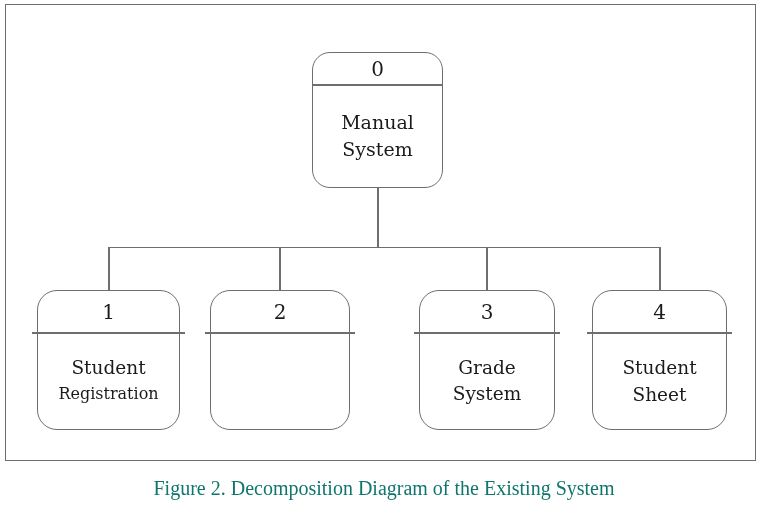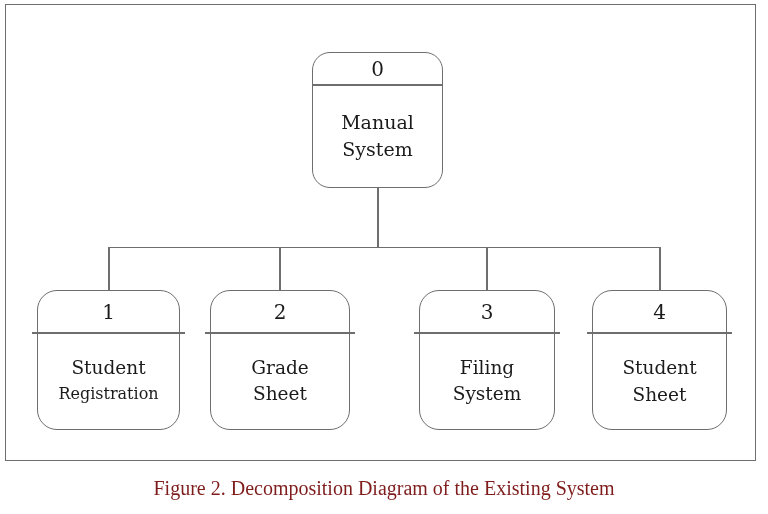--- a/index.html
+++ b/index.html
@@ -43,21 +43,21 @@
   .connector{position:absolute;background:var(--line,#6e6e6e);}
   .stem{left:377px;top:188px;width:1.5px;height:59px;}
   .bus{left:108px;top:246.5px;width:552px;height:1.5px;}
   .drop{top:246.5px;width:1.5px;height:44px;}
   .d1{left:108px;}
   .d2{left:279px;}
   .d3{left:486px;}
   .d4{left:659px;}
   .caption{
     position:absolute;left:0;right:0;top:477px;text-align:center;
-    font-family:"Liberation Serif", serif;font-size:20px;color:#7f1d1d;
+    font-family:"Liberation Serif", serif;font-size:20px;color:#0f766e;
   }
 </style>
 </head>
 <body>
 
 <div class="canvas">
 
   <div class="frame"></div>
 
   <div class="connector stem"></div>
@@ -81,31 +81,27 @@
     <div class="divider"></div>
     <div class="body">
       <div>Student</div>
       <div class="line2">Registration</div>
     </div>
   </div>
 
   <div class="node child n2">
     <div class="num">2</div>
     <div class="divider"></div>
-    <div class="body">
-      <div>Grade</div>
-      <div>Sheet</div>
-    </div>
   </div>
 
   <div class="node child n3">
     <div class="num">3</div>
     <div class="divider"></div>
     <div class="body">
-      <div>Filing</div>
+      <div>Grade</div>
       <div>System</div>
     </div>
   </div>
 
   <div class="node child n4">
     <div class="num">4</div>
     <div class="divider"></div>
     <div class="body">
       <div>Student</div>
       <div>Sheet</div>

